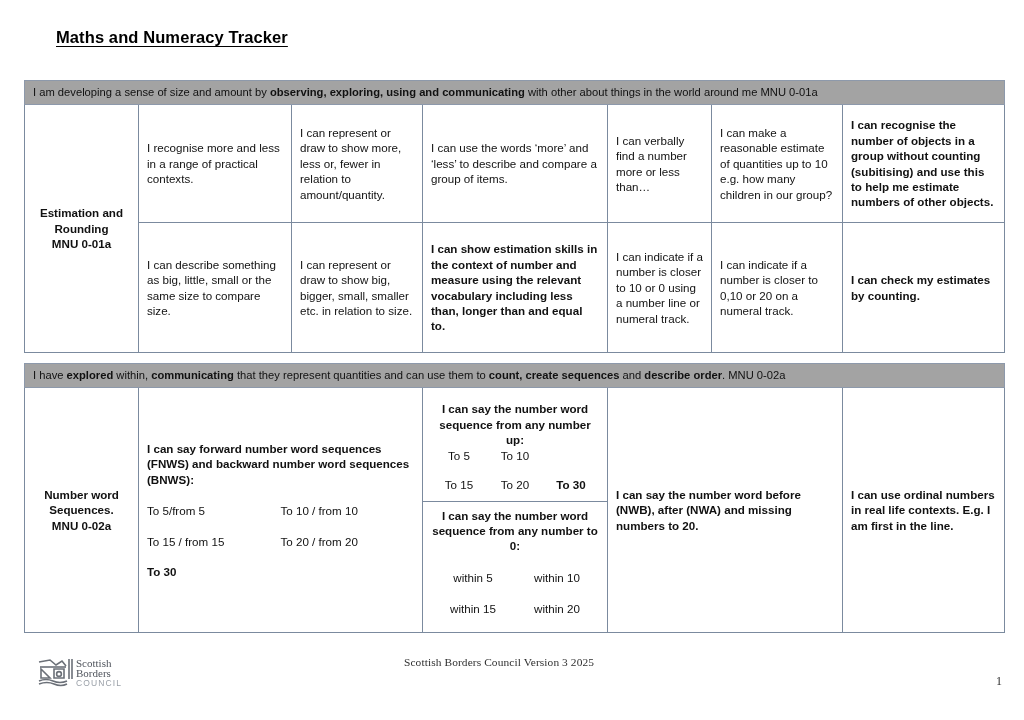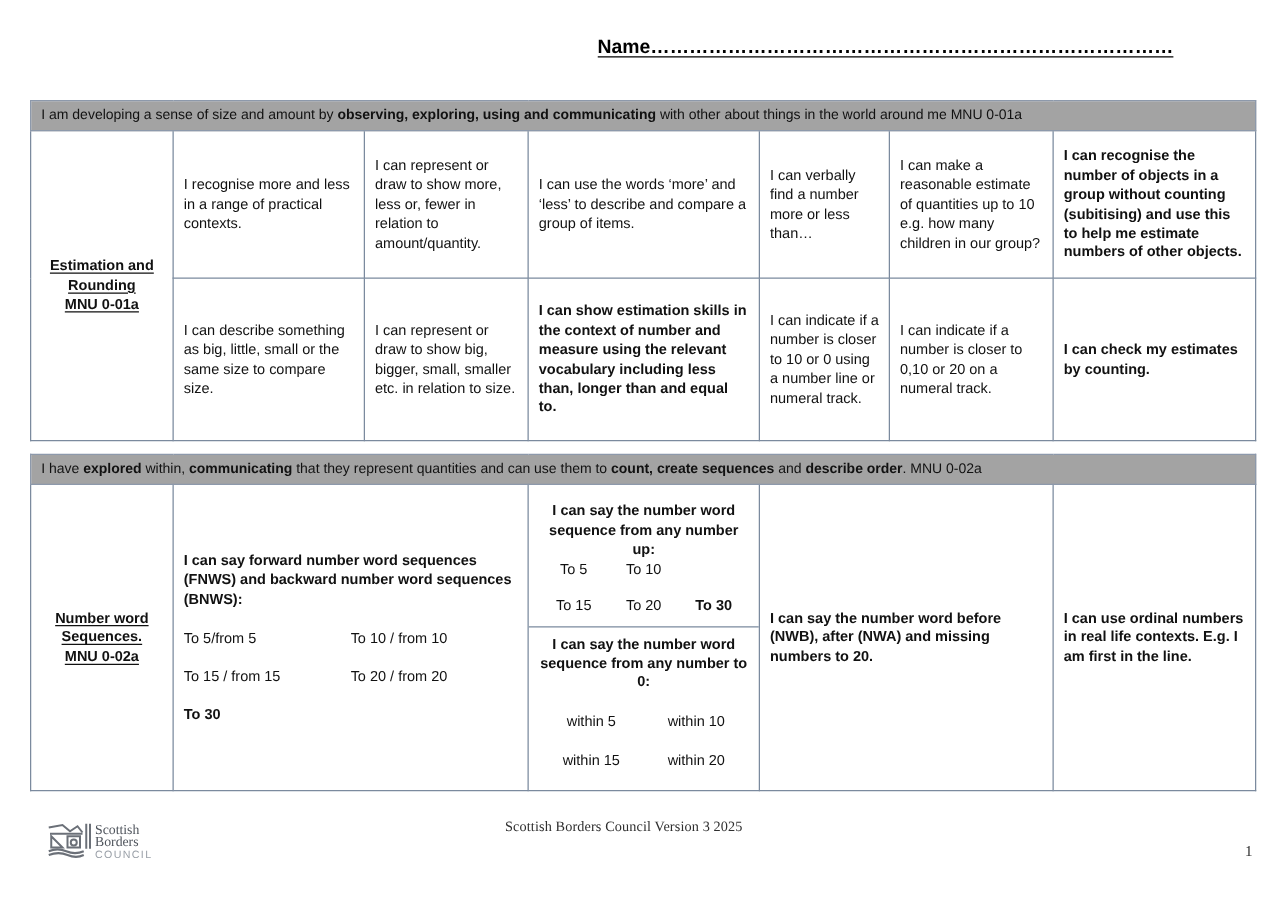--- a/index.html
+++ b/index.html
@@ -79,21 +79,21 @@
     padding: 0;
   }
 
   .rowlabel {
     text-align: center;
     font-weight: bold;
     font-size: 12px;
     line-height: 1.45;
     padding: 4px 4px;
   }
-  .rowlabel span { text-decoration: underline; text-underline-offset: 2px; }
+  .rowlabel span { text-underline-offset: 2px; }
   .b { font-weight: bold; }
 
   
   .split {
     padding: 0 !important;
     vertical-align: top;
     text-align: center;
   }
   .split .sub {
     padding: 6px 8px 8px 8px;
@@ -135,21 +135,21 @@
     color: #2f2f2f;
     font-family: "Liberation Serif", serif;
   }
 </style>
 </head>
 <body>
 
 <div class="page">
 
   <div class="title-row">
-    <div class="name-field">Name………………………………………………………………………</div>
+    <div class="doc-title">Maths and Numeracy Tracker</div>
   </div>
 
   <table class="tracker">
     <colgroup>
       <col style="width:114px">
       <col style="width:153px">
       <col style="width:131px">
       <col style="width:185px">
       <col style="width:104px">
       <col style="width:131px">

